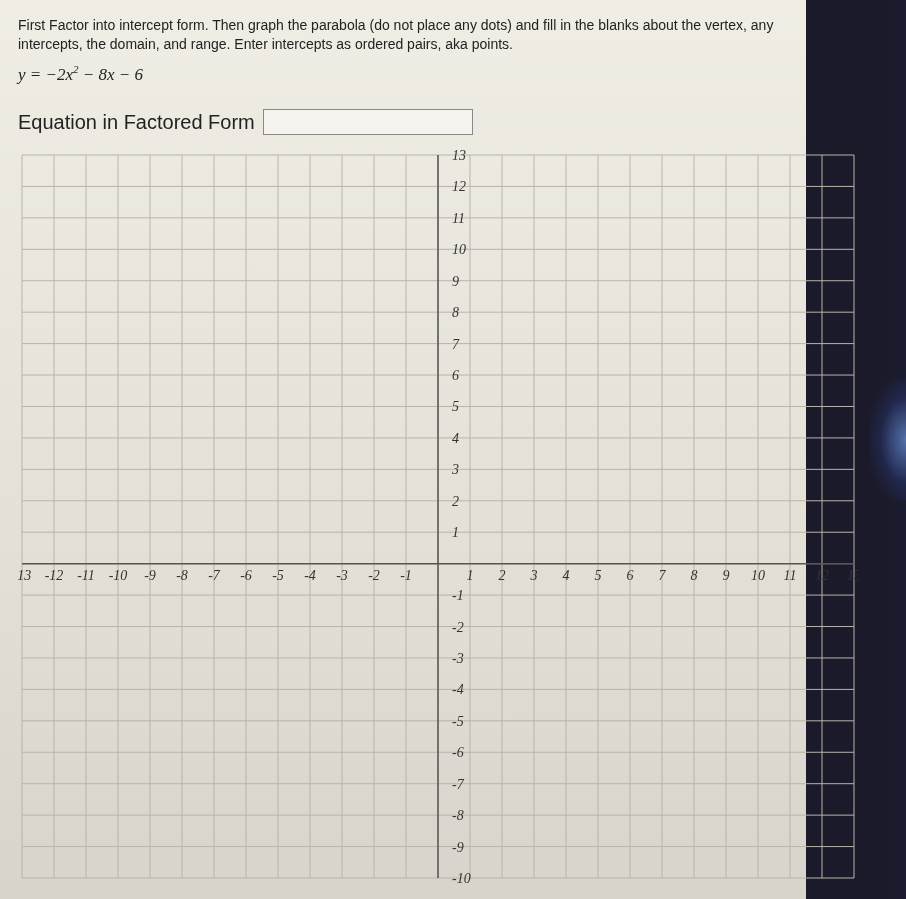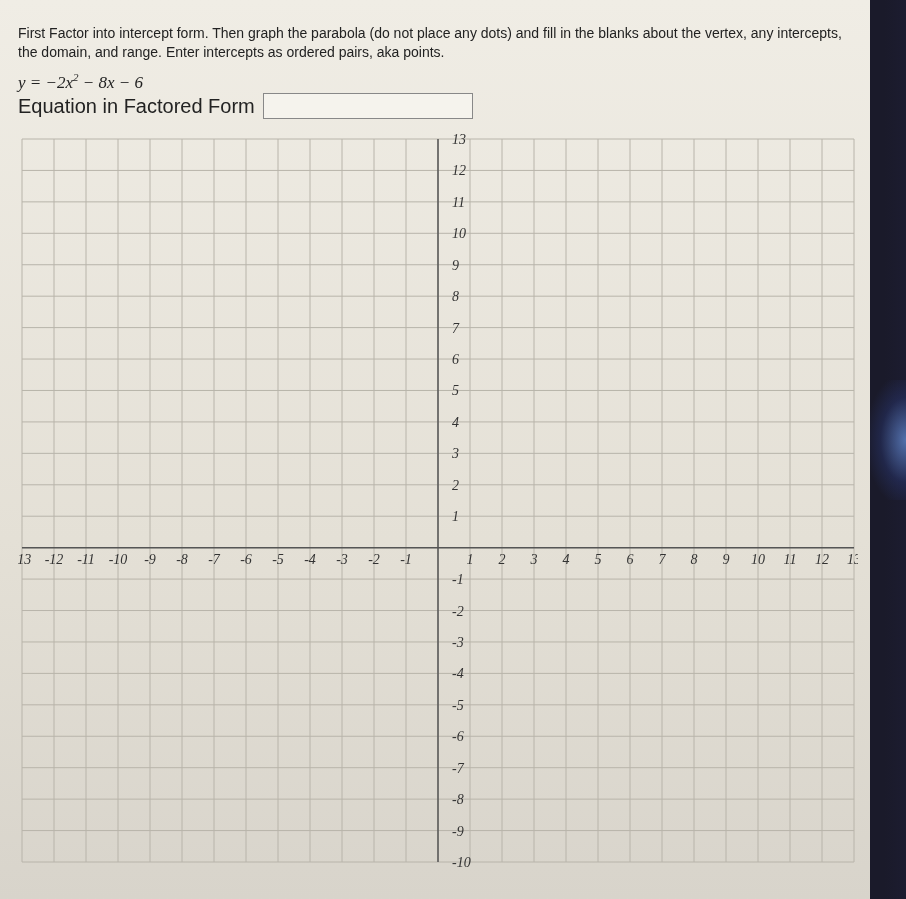--- a/index.html
+++ b/index.html
@@ -6,37 +6,37 @@
   body {
     font-family: Arial, Helvetica, sans-serif;
     background: #1a1a2a;
     width: 906px;
     height: 899px;
     position: relative;
   }
   .page {
     background: #e8e4db;
     background: linear-gradient(to bottom, #f0ede5 0%, #e4e0d6 60%, #d8d4cb 100%);
-    width: 870px;
+    width: 806px;
     height: 899px;
-    padding: 24px 18px;
+    padding: 16px 18px;
     position: relative;
   }
   .instructions {
     font-size: 14px;
     line-height: 1.35;
     color: #222;
     margin-bottom: 10px;
   }
   .equation {
     font-family: "Times New Roman", serif;
     font-style: italic;
     font-size: 17px;
     color: #222;
-    margin: 8px 0 0 0;
+    margin: 8px 0 24px 0;
   }
   .equation sup { font-size: 11px; vertical-align: super; }
   .factored-row {
     display: flex;
     align-items: center;
     gap: 8px;
     margin-bottom: 14px;
   }
   .factored-label {
     font-size: 20px;

